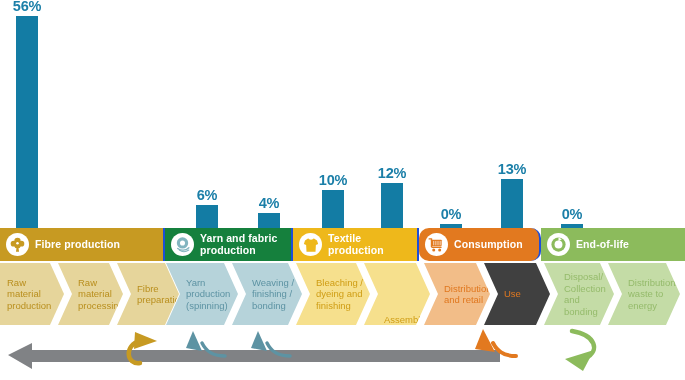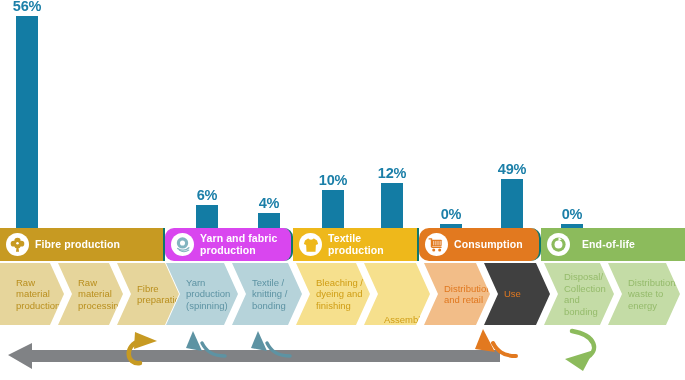--- a/index.html
+++ b/index.html
@@ -57,21 +57,21 @@
     width: 685px;
     height: 33px;
     display: flex;
   }
   .stage-head {
     height: 33px;
     display: flex;
     align-items: center;
     box-sizing: border-box;
     padding-left: 6px;
-    border-right: 2px solid #0f766e;
+    border-right: 2px solid #1d4ed8;
     overflow: hidden;
   }
   .stage-head:last-child { border-right: none; }
   .stage-icon {
     flex: 0 0 auto;
     width: 23px;
     height: 23px;
     border-radius: 50%;
     background: #ffffff;
     display: flex;
@@ -110,21 +110,21 @@
     -webkit-clip-path: polygon(0 0, calc(100% - 14px) 0, 100% 50%, calc(100% - 14px) 100%, 0 100%);
     clip-path: polygon(0 0, calc(100% - 14px) 0, 100% 50%, calc(100% - 14px) 100%, 0 100%);
   }
   .chev-label {
     font-size: 9.5px;
     line-height: 11.5px;
     padding-left: 20px;
     padding-right: 6px;
     font-weight: normal;
   }
-  .chev.first .chev-label { padding-left: 16px; }
+  .chev.first .chev-label { padding-left: 7px; }
 
   
   #arrow-row {
     position: absolute;
     left: 0;
     top: 325px;
     width: 685px;
     height: 55px;
   }
   #arrow-row svg { display: block; }
@@ -153,21 +153,21 @@
       </div>
       <div class="bar-group" style="left: 381px; width: 22px; height: 45.4286px;">
         <div class="bar-value">12%</div>
         <div class="bar-rect" style="height: 45.4286px; background: rgb(19, 124, 164);"></div>
       </div>
       <div class="bar-group" style="left: 440px; width: 22px; height: 4px;">
         <div class="bar-value">0%</div>
         <div class="bar-rect" style="height: 4px; background: rgb(19, 124, 164);"></div>
       </div>
       <div class="bar-group" style="left: 501px; width: 22px; height: 49.2143px;">
-        <div class="bar-value">49%</div>
+        <div class="bar-value">13%</div>
         <div class="bar-rect" style="height: 49.2143px; background: rgb(19, 124, 164);"></div>
       </div>
       <div class="bar-group" style="left: 561px; width: 22px; height: 4px;">
         <div class="bar-value">0%</div>
         <div class="bar-rect" style="height: 4px; background: rgb(19, 124, 164);"></div>
       </div>
     </div>
 
   <div id="stage-band">
       <div class="stage-head" style="background: rgb(199, 154, 34); width: 165px; flex: 0 0 165px;">
@@ -178,21 +178,21 @@
         <circle cx="7" cy="11" r="3.6"></circle>
         <circle cx="17" cy="11" r="3.6"></circle>
         <circle cx="12" cy="13" r="4"></circle>
         <path d="M11 15 L10 21 L14 21 L13 15 Z"></path>
       </g>
       <circle cx="12" cy="10.5" r="1.6" fill="#ffffff"></circle>
     </svg>
         </span>
         <span class="stage-title">Fibre production</span>
       </div>
-      <div class="stage-head" style="background: #d946ef; width: 128px; flex: 0 0 128px; border-radius: 9px;">
+      <div class="stage-head" style="background: #15803d; width: 128px; flex: 0 0 128px;">
         <span class="stage-icon">
     <svg width="19" height="19" viewBox="0 0 24 24">
       <circle cx="12" cy="10" r="7.2" fill="#83b5c0"></circle>
       <circle cx="12" cy="10" r="3.2" fill="#ffffff"></circle>
       <path d="M6 17 C10 20 16 20 20 16" stroke="#83b5c0" stroke-width="1.8" fill="none" stroke-linecap="round"></path>
       <path d="M8 19 C12 22 17 21 20 19" stroke="#83b5c0" stroke-width="1.4" fill="none" stroke-linecap="round"></path>
     </svg>
         </span>
         <span class="stage-title">Yarn and fabric production</span>
       </div>
@@ -218,21 +218,21 @@
       <g stroke="#ffffff" stroke-width="0.9">
         <line x1="8.5" y1="7.5" x2="8.5" y2="13"></line>
         <line x1="11.2" y1="7.5" x2="11.2" y2="13"></line>
         <line x1="13.9" y1="7.5" x2="13.9" y2="13"></line>
         <line x1="16.6" y1="7.5" x2="16.6" y2="13"></line>
       </g>
     </svg>
         </span>
         <span class="stage-title">Consumption</span>
       </div>
-      <div class="stage-head" style="background: rgb(140, 187, 92); width: 144px; flex: 0 0 144px; gap: 6px;">
+      <div class="stage-head" style="background: rgb(140, 187, 92); width: 144px; flex: 0 0 144px;">
         <span class="stage-icon">
     <svg width="19" height="19" viewBox="0 0 24 24">
       <circle cx="12" cy="12" r="9" fill="#8cbb5c"></circle>
       <circle cx="12" cy="12" r="5" fill="#ffffff"></circle>
       <path d="M12 3 L12 8 L16.2 5.5 Z" fill="#ffffff"></path>
     </svg>
         </span>
         <span class="stage-title">End-of-life</span>
       </div>
     </div>
@@ -244,21 +244,21 @@
       <div class="chev" style="left: 58px; width: 65px; background: rgb(230, 213, 155); z-index: 39;">
         <div class="chev-label" style="color: rgb(185, 143, 30);">Raw material processing</div>
       </div>
       <div class="chev" style="left: 117px; width: 62px; background: rgb(230, 213, 155); z-index: 38;">
         <div class="chev-label" style="color: rgb(185, 143, 30);">Fibre preparation</div>
       </div>
       <div class="chev" style="left: 166px; width: 72px; background: rgb(182, 211, 218); z-index: 37;">
         <div class="chev-label" style="color: rgb(93, 147, 163);">Yarn production (spinning)</div>
       </div>
       <div class="chev" style="left: 232px; width: 70px; background: rgb(182, 211, 218); z-index: 36;">
-        <div class="chev-label" style="color: rgb(93, 147, 163);">Textile / knitting / bonding</div>
+        <div class="chev-label" style="color: rgb(93, 147, 163);">Weaving / finishing / bonding</div>
       </div>
       <div class="chev" style="left: 296px; width: 74px; background: rgb(246, 224, 141); z-index: 35;">
         <div class="chev-label" style="color: rgb(207, 157, 20);">Bleaching / dyeing and finishing</div>
       </div>
       <div class="chev" style="left: 364px; width: 66px; background: rgb(246, 224, 141); z-index: 34; align-items: flex-end;">
         <div class="chev-label" style="color: rgb(207, 157, 20);">Assembly</div>
       </div>
       <div class="chev" style="left: 424px; width: 66px; background: rgb(242, 189, 136); z-index: 33;">
         <div class="chev-label" style="color: rgb(224, 120, 32);">Distribution and retail</div>
       </div>

